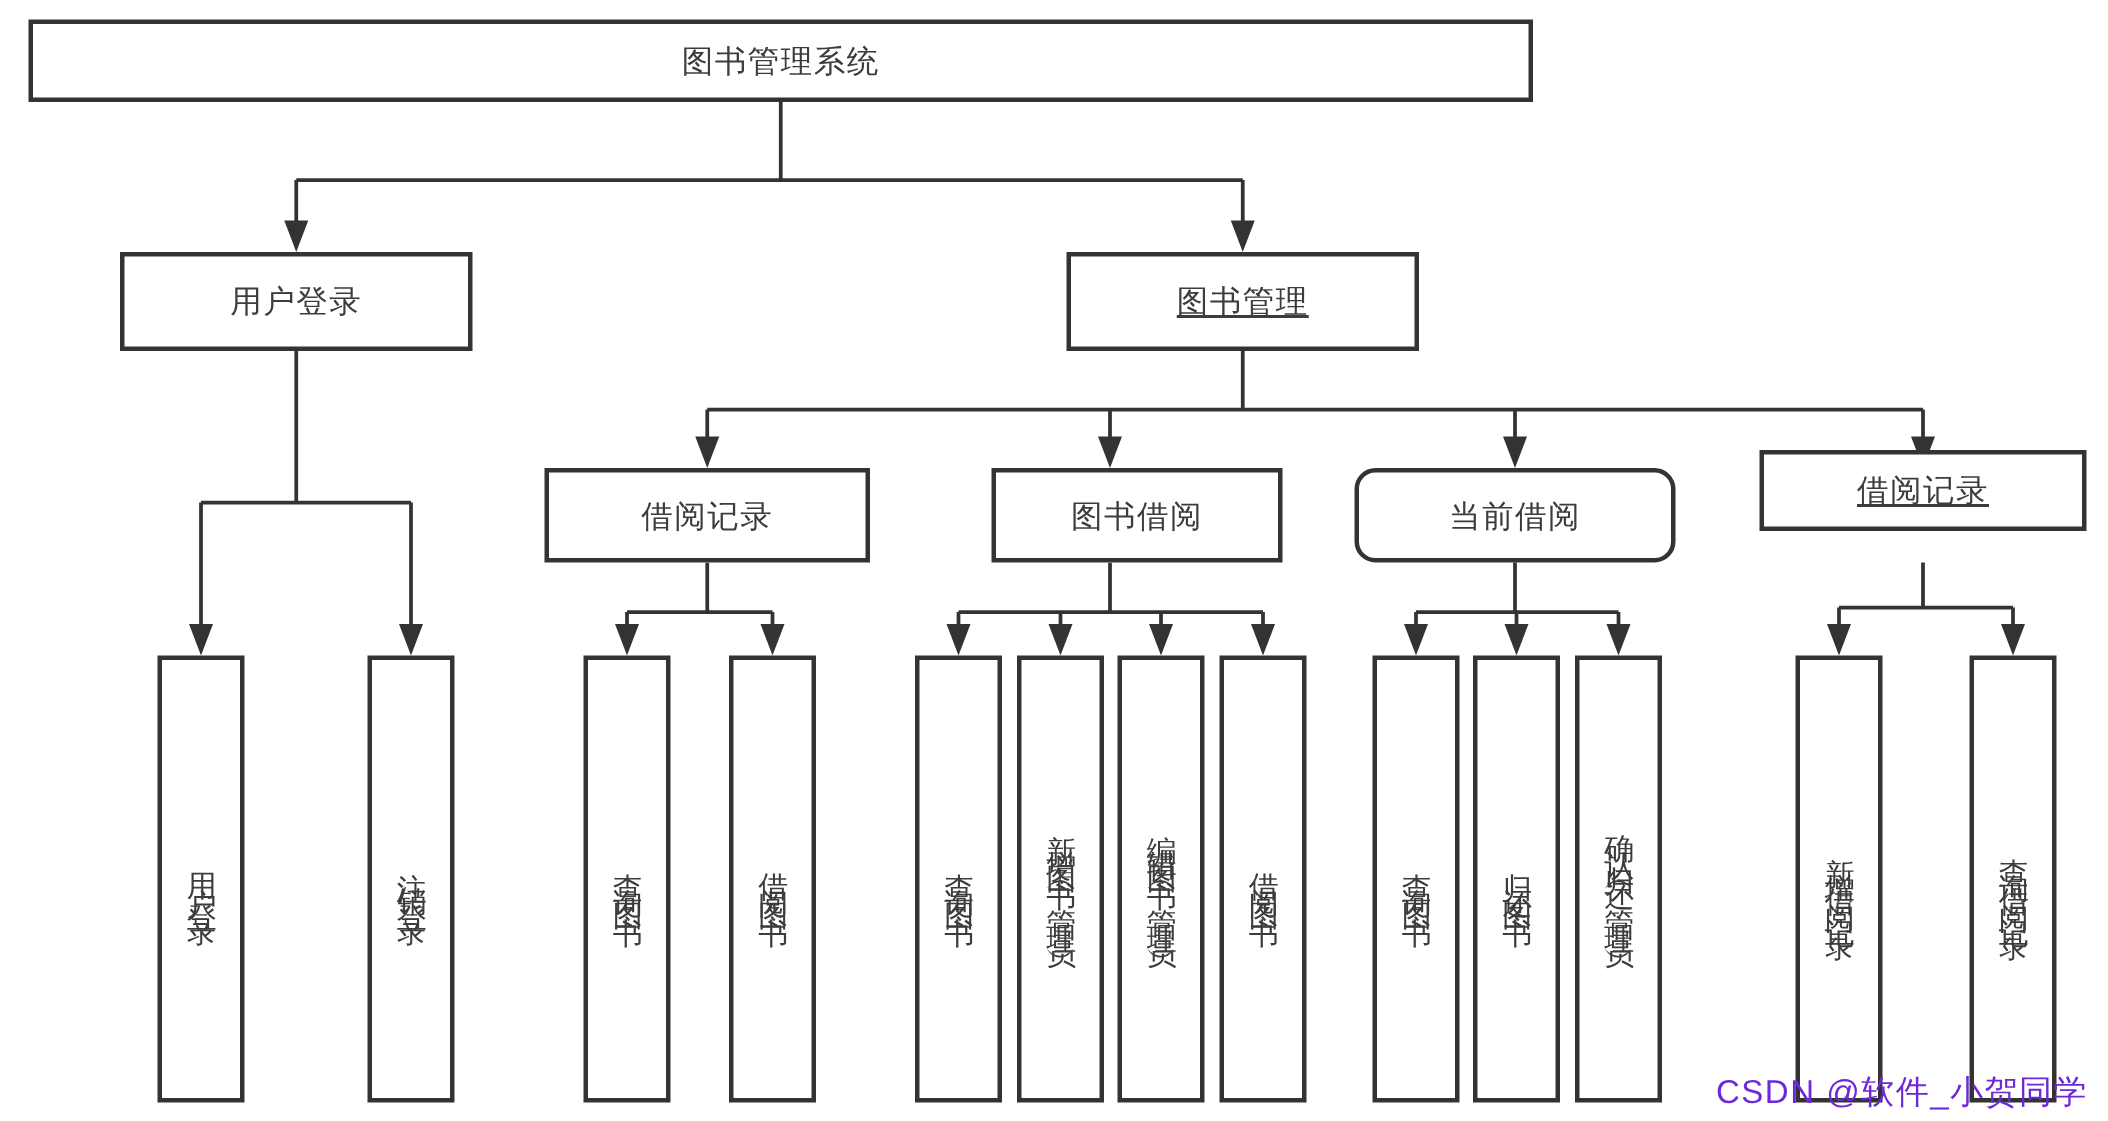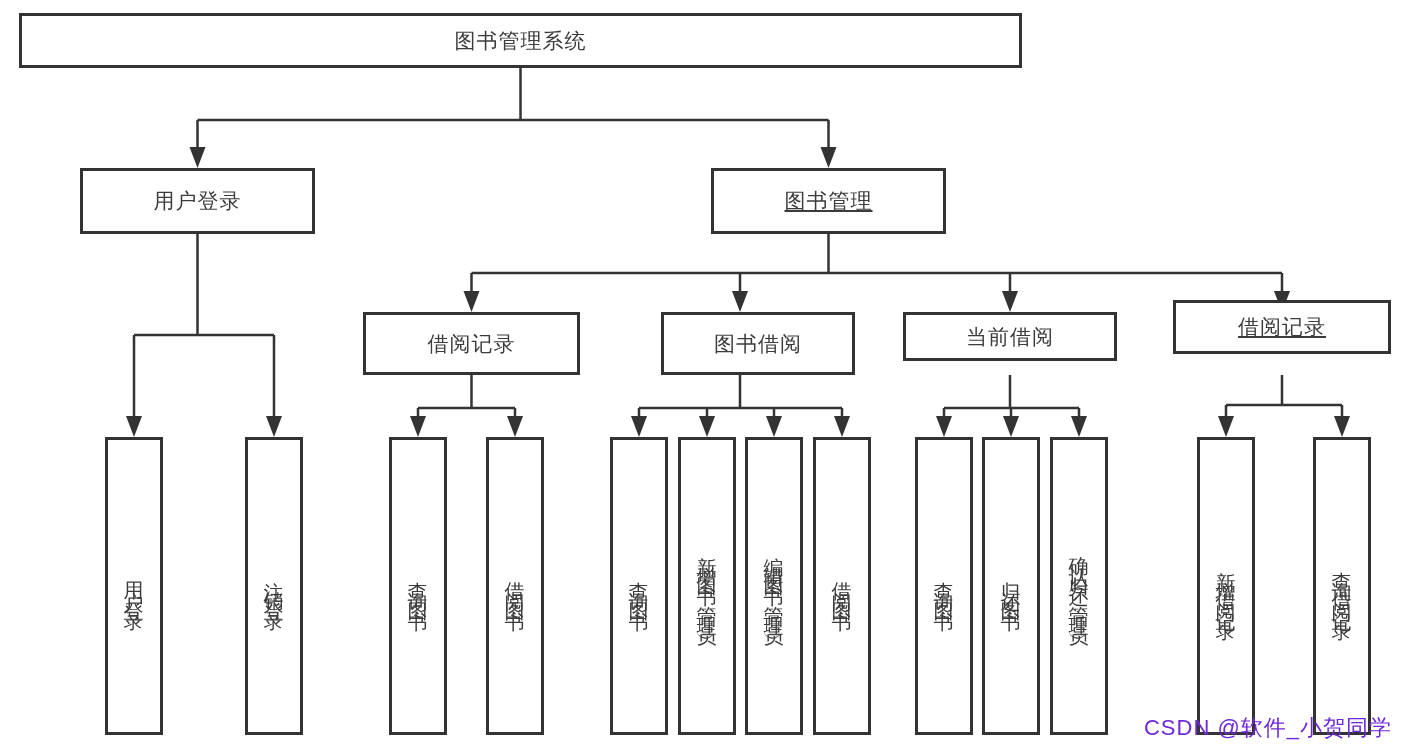--- a/index.html
+++ b/index.html
@@ -63,21 +63,21 @@
     color: #6d28d9;
     letter-spacing: 1px;
     white-space: nowrap;
   }
   
   .n-root   { left: 19px;   top: 13px;  width: 1003px; height: 55px; }
   .n-login  { left: 80px;   top: 168px; width: 235px;  height: 66px; }
   .n-mgmt   { left: 711px;  top: 168px; width: 235px;  height: 66px; text-decoration: underline; }
   .n-newrec { left: 363px;  top: 312px; width: 217px;  height: 63px; }
   .n-borrow { left: 633px;  top: 312px; width: 194px;  height: 63px; margin-left: 28px; }
-  .n-cur    { left: 903px;  top: 312px; width: 214px;  height: 49px; }
+  .n-cur    { left: 903px;  top: 312px; width: 214px;  height: 63px; border-radius: 14px; }
   .n-rec    { left: 1173px; top: 300px; width: 218px;  height: 54px; text-decoration: underline; }
   .lf-1  { left: 105px;  }
   .lf-2  { left: 245px;  }
   .lf-3  { left: 389px;  }
   .lf-4  { left: 486px;  }
   .lf-5  { left: 610px;  }
   .lf-6  { left: 678px;  }
   .lf-7  { left: 745px;  }
   .lf-8  { left: 813px;  }
   .lf-9  { left: 915px;  }

